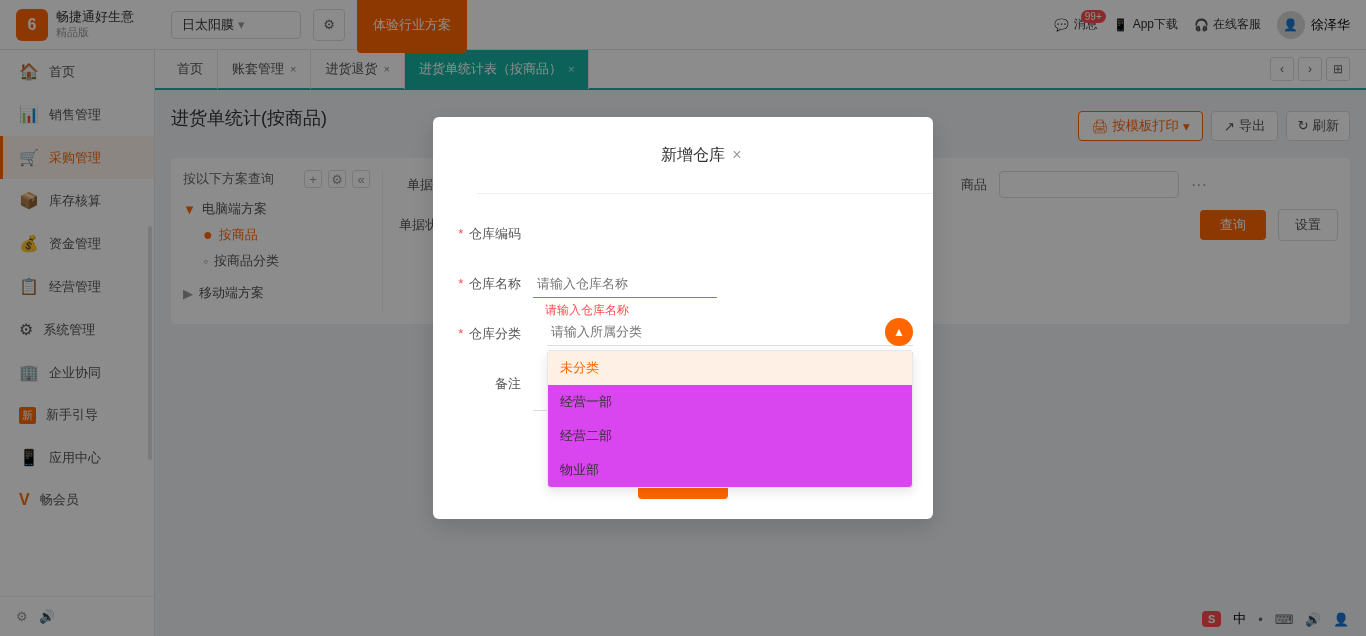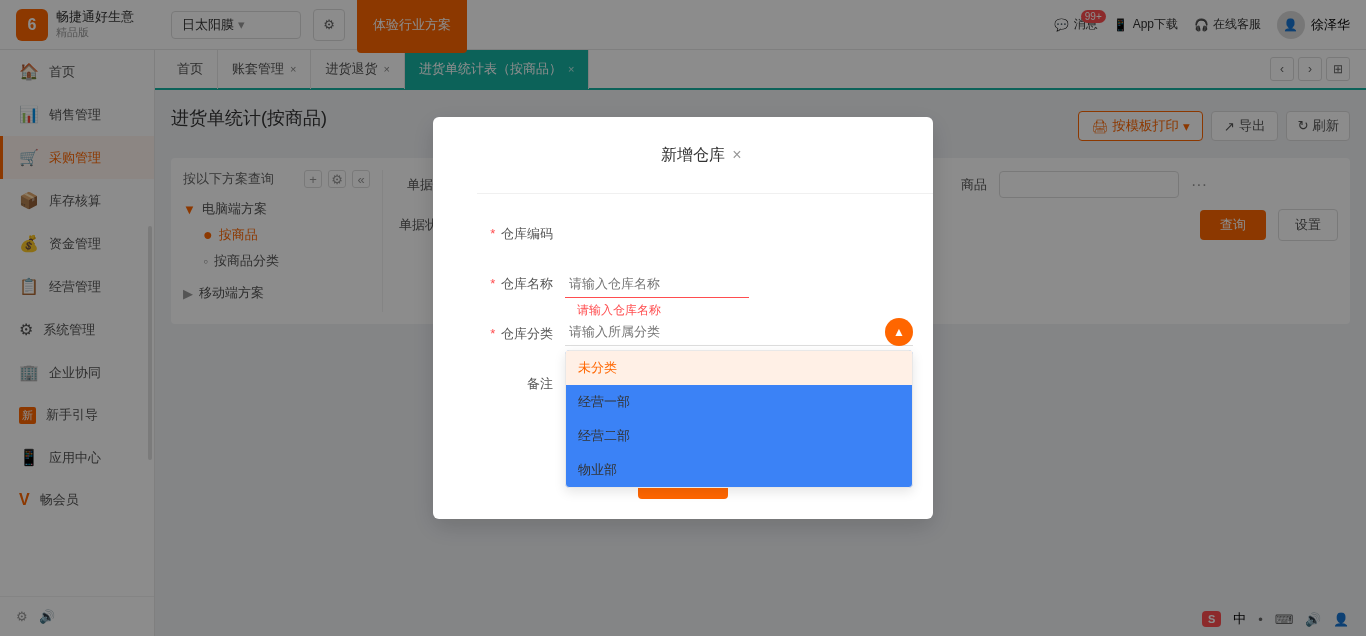--- a/index.html
+++ b/index.html
@@ -331,21 +331,20 @@
       width: 24px; height: 24px;
       display: flex; align-items: center; justify-content: center;
       cursor: pointer; color: #999; font-size: 16px; border-radius: 3px;
     }
     .dialog-body { padding: 24px 20px; }
     .form-row {
       display: flex;
       align-items: flex-start;
       margin-bottom: 18px;
       position: relative;
-      margin-left: 32px;
     }
     .form-label {
       min-width: 80px;
       text-align: right;
       padding-right: 12px;
       line-height: 32px;
       color: #555;
       font-size: 13px;
     }
     .required { color: #ff4d4f; margin-right: 2px; }
@@ -389,21 +388,21 @@
       border-radius: 50%;
       display: flex; align-items: center; justify-content: center;
       cursor: pointer; color: white; font-size: 12px;
     }
     
     .dropdown-list {
       position: absolute;
       top: 32px;
       left: 0;
       right: 0;
-      background: #3b82f6;
+      background: #d946ef;
       border: 1px solid #e8e8e8;
       border-radius: 4px;
       box-shadow: 0 4px 12px rgba(0,0,0,0.1);
       z-index: 200;
     }
     .dropdown-item {
       padding: 8px 12px;
       cursor: pointer;
       color: #333;
       font-size: 13px;
@@ -716,21 +715,21 @@
         <div style="display:flex;align-items:center;">
           <span class="form-label">
             <span class="required">*</span>
             <span>仓库名称</span>
           </span>
           <input class="form-input error" type="text" placeholder="请输入仓库名称" style="">
         </div>
         <div class="error-tip">请输入仓库名称</div>
       </div>
 
-      <div class="form-row" style="position:relative;">
+      <div class="form-row" style="position:relative;gap:14px;">
         <span class="form-label">
           <span class="required">*</span>
           <span>仓库分类</span>
         </span>
         <div class="form-select-wrapper">
           <input class="form-select-input" type="text" placeholder="请输入所属分类" style="">
           <div class="select-arrow-btn">▲</div>
           
           <div class="dropdown-list">
             <div class="dropdown-item selected">未分类</div>

